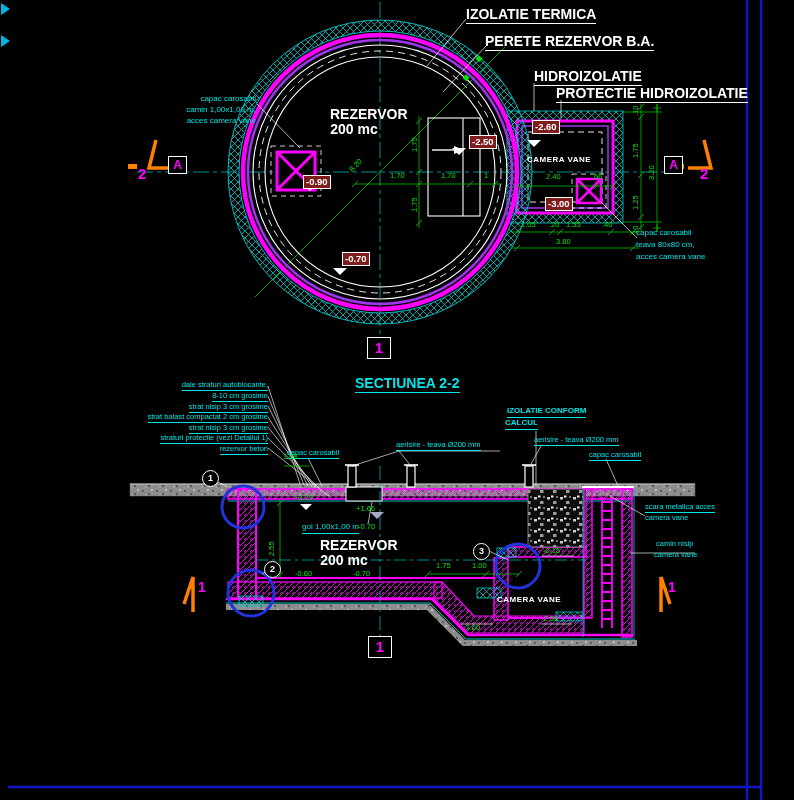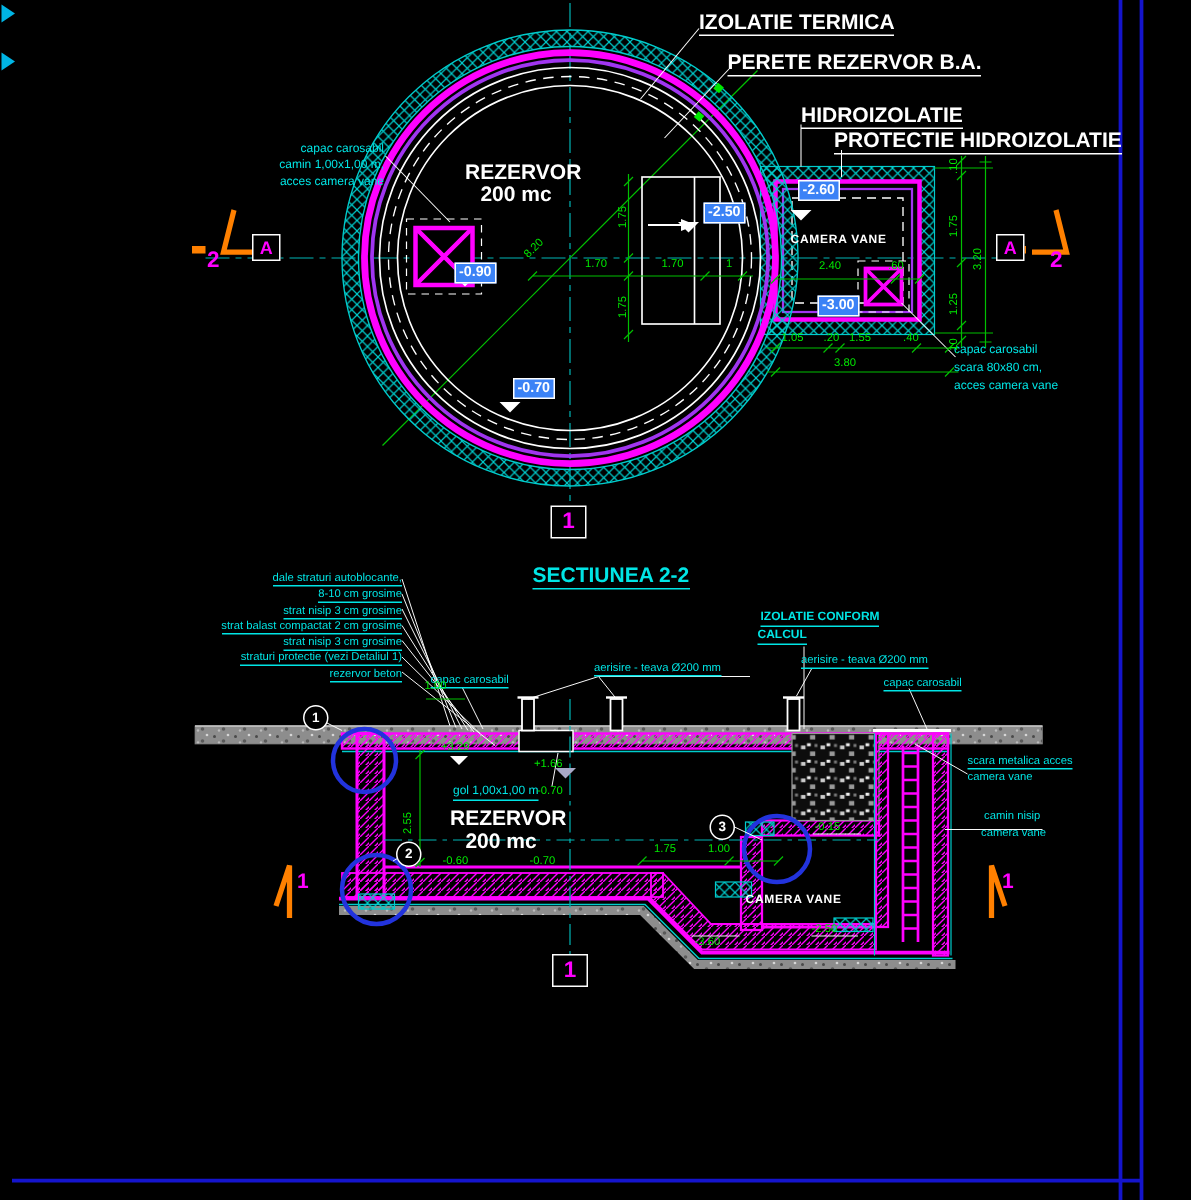--- a/index.html
+++ b/index.html
@@ -6,29 +6,29 @@
   #canvas{position:relative;width:794px;height:800px;background:#000;overflow:hidden;
           font-family:"Liberation Sans",sans-serif;}
   svg{position:absolute;left:0;top:0;}
   .t{position:absolute;white-space:nowrap;line-height:1.1;}
   .wh{color:#fff}.cy{color:#00e5e5}.gr{color:#00e800}.mg{color:#ff00ff}
   .f7{font-size:7.5px}.f8{font-size:8px}.f9{font-size:14px}.f12{font-size:14px}
   .b{font-weight:bold}
   .u{border-bottom:1px solid currentColor;padding-bottom:1px;}
   .r90{transform:rotate(-90deg);transform-origin:left top;}
   .r45{transform:rotate(-45deg);transform-origin:left top;}
-  .ebox{position:absolute;border:1.3px solid #fff;color:#fff;background:#3b82f6;
+  .ebox{position:absolute;border:1.3px solid #fff;color:#fff;background:#7f1d1d;
         font:bold 9.5px "Liberation Sans",sans-serif;padding:0 2px;line-height:12px;white-space:nowrap;}
   .abox{position:absolute;width:17px;height:16px;border:1.5px solid #fff;color:#ff00ff;background:#000;
         font:bold 12px/16px "Liberation Sans",sans-serif;text-align:center;}
   .axbox{position:absolute;width:22px;height:20px;border:1.5px solid #fff;color:#ff00ff;background:#000;
         font:bold 15px/20px "Liberation Sans",sans-serif;text-align:center;}
   .callout{position:absolute;width:15px;height:15px;border:1.2px solid #fff;border-radius:50%;
         color:#fff;background:#000;font:bold 9px/15px "Liberation Sans",sans-serif;text-align:center;}
-  .blk{display:block;}
+  .blk{display:block;margin-left:20px;}
 </style>
 </head>
 <body>
 
 <div id="canvas">
 
 <svg width="794" height="800" viewBox="0 0 794 800">
   <defs>
     <pattern id="xh" width="7" height="7" patternUnits="userSpaceOnUse">
       <path d="M0,7 L7,0 M0,0 L7,7" stroke="#00cccc" stroke-width="0.8"></path>
@@ -238,21 +238,21 @@
 <span class="t wh b f9 u" style="left:466px;top:7px">IZOLATIE TERMICA</span>
 <span class="t wh b f9 u" style="left:485px;top:34px">PERETE REZERVOR B.A.</span>
 <span class="t wh b f9 u" style="left:534px;top:69px">HIDROIZOLATIE</span>
 <span class="t wh b f9 u" style="left:556px;top:86px">PROTECTIE HIDROIZOLATIE</span>
 
 <span class="t cy f8" style="right:538px;top:95px">capac carosabil</span>
 <span class="t cy f8" style="right:538px;top:106px">camin 1,00x1,00 m,</span>
 <span class="t cy f8" style="right:538px;top:117px">acces camera vane</span>
 
 <span class="t cy f8" style="left:636px;top:229px">capac carosabil</span>
-<span class="t cy f8" style="left:636px;top:241px">scara 80x80 cm,</span>
+<span class="t cy f8" style="left:636px;top:241px">teava 80x80 cm,</span>
 <span class="t cy f8" style="left:636px;top:253px">acces camera vane</span>
 
 <div class="t" style="left:310px;top:107px;width:68px;text-align:center">
   <span class="blk wh b f9">REZERVOR</span>
   <span class="blk wh b f9">200 mc</span>
 </div>
 <span class="t wh b f8" style="left:527px;top:156px;letter-spacing:0.5px">CAMERA VANE</span>
 
 <span class="ebox" style="left:303px;top:175px">-0.90</span>
 <span class="ebox" style="left:342px;top:252px">-0.70</span>

